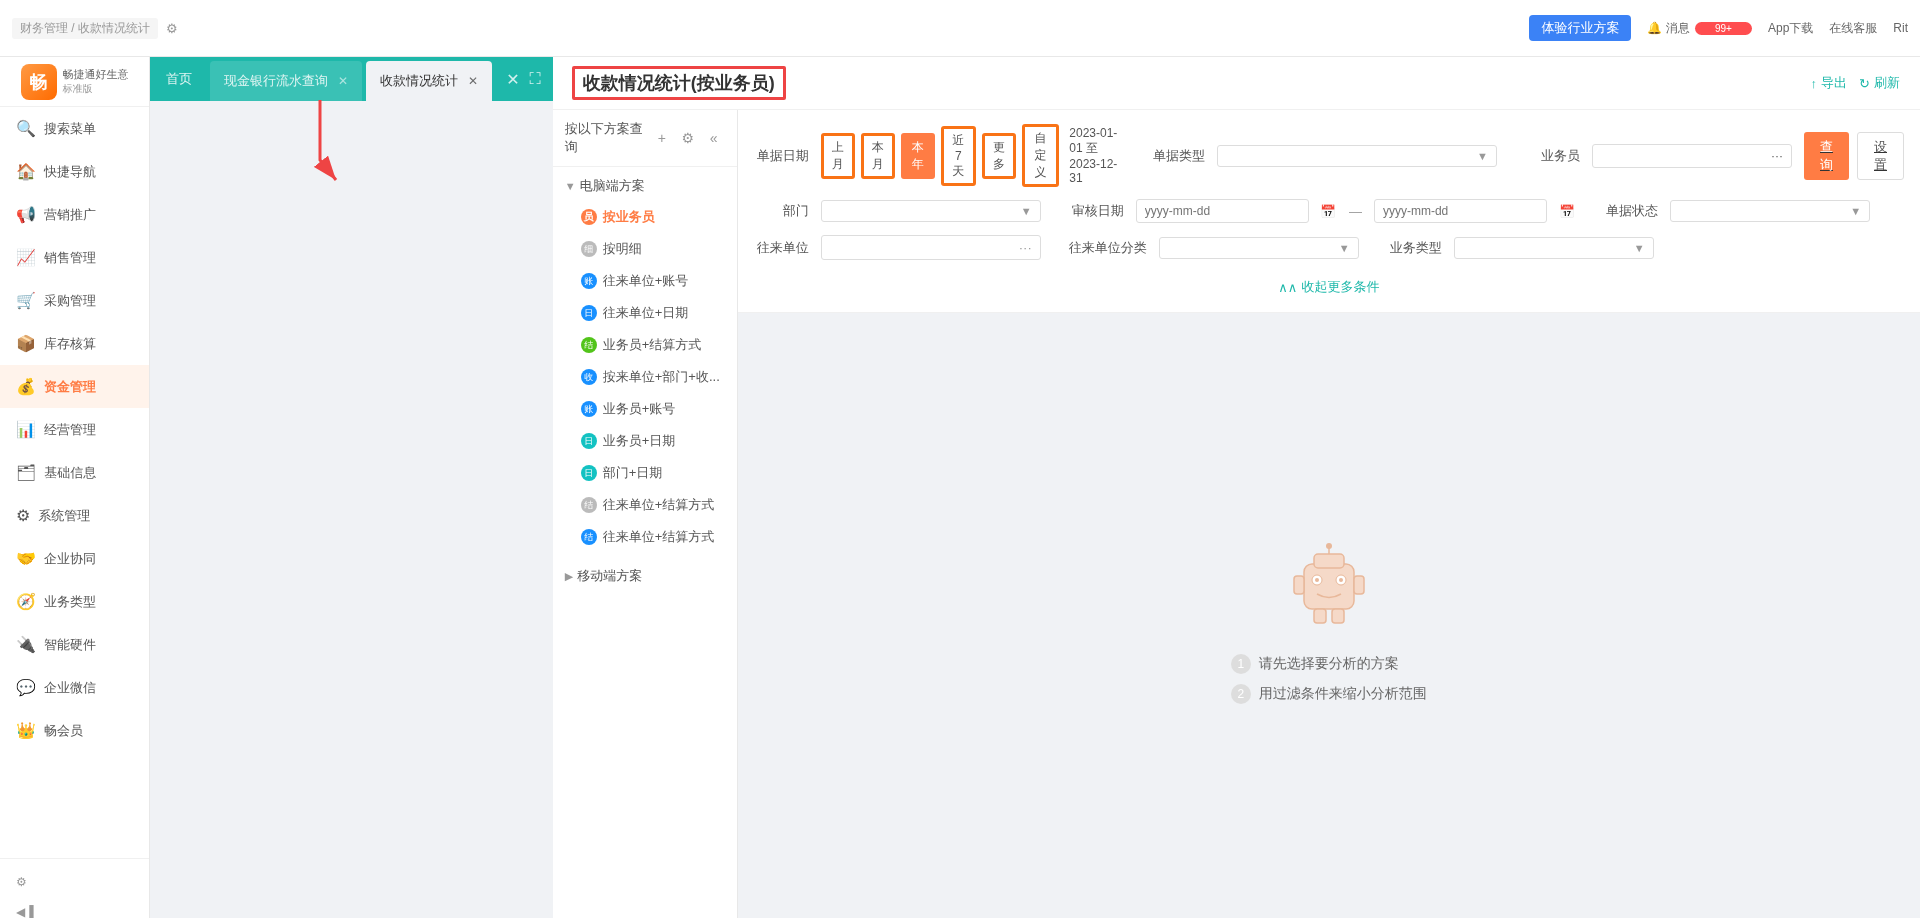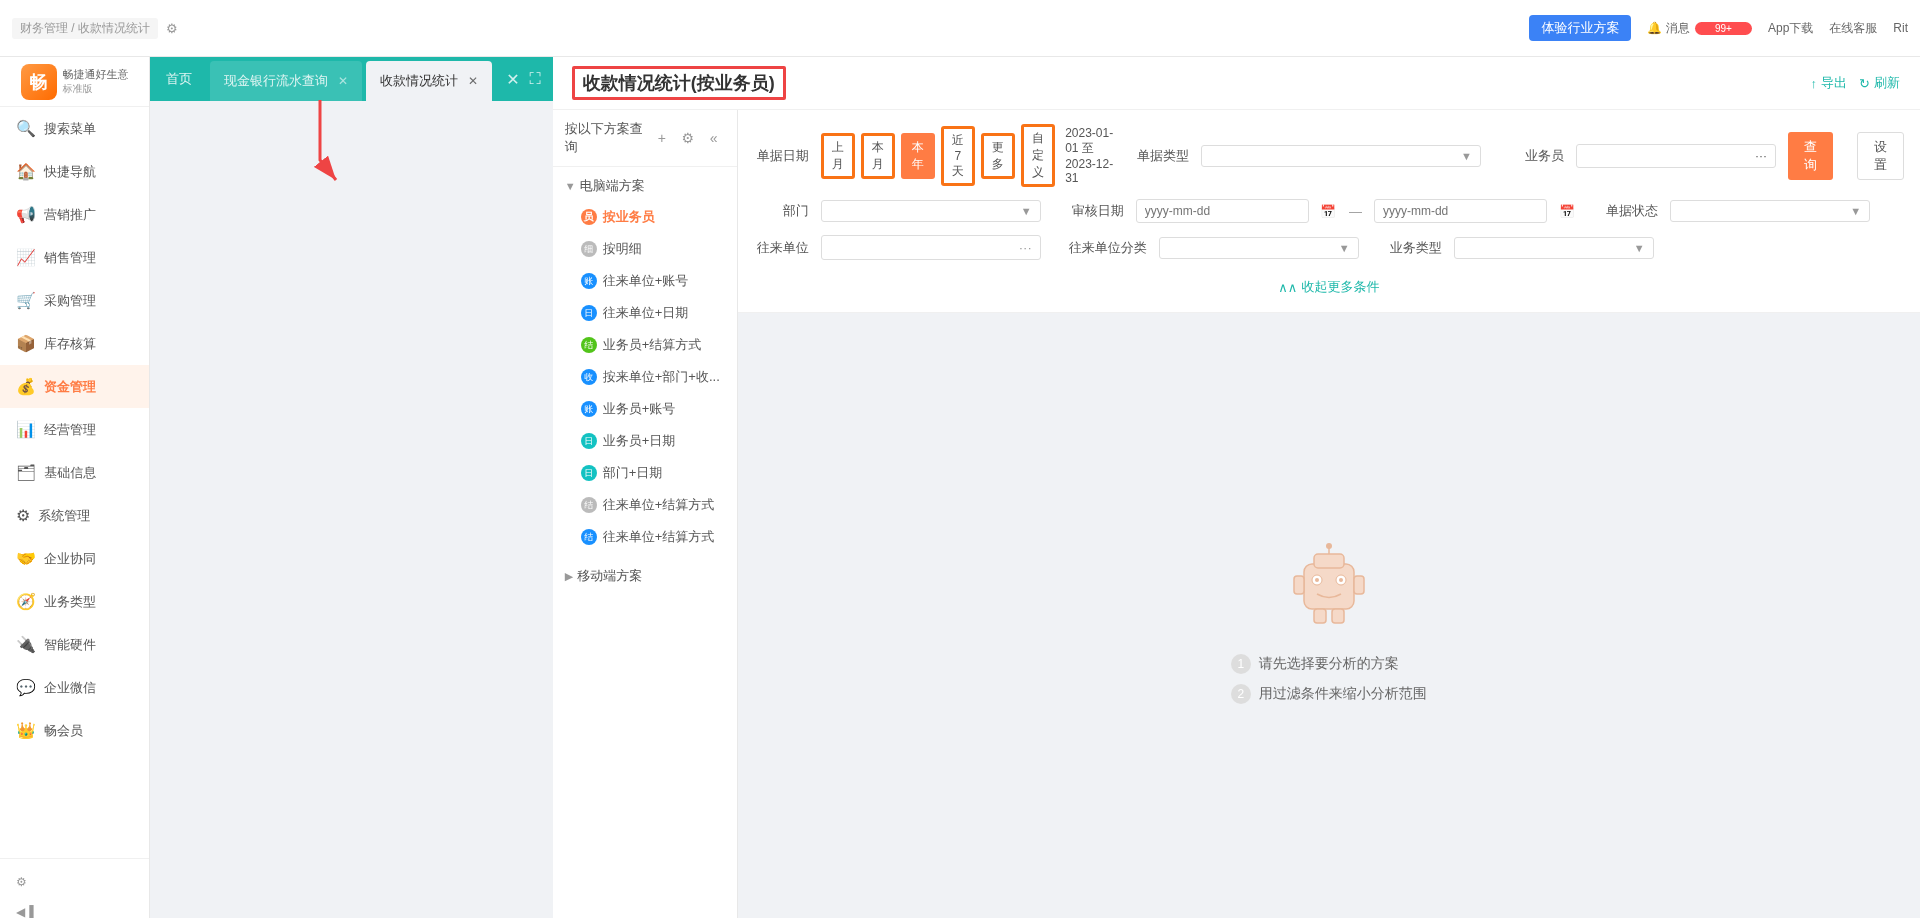--- a/index.html
+++ b/index.html
@@ -348,22 +348,23 @@
       color: #555;
       min-width: 130px;
       outline: none;
     }
     .date-dash { color: #999; }
     .calendar-icon { color: #999; font-size: 13px; }
     .more-icon { color: #999; cursor: pointer; font-size: 13px; }
 
     .filter-actions {
       display: flex;
-      gap: 24px;
+      gap: 8px;
       margin-left: auto;
+      text-decoration: underline;
     }
     .query-btn {
       background: #ff7c44;
       color: #fff;
       border: none;
       border-radius: 3px;
       padding: 5px 16px;
       font-size: 13px;
       cursor: pointer;
     }

